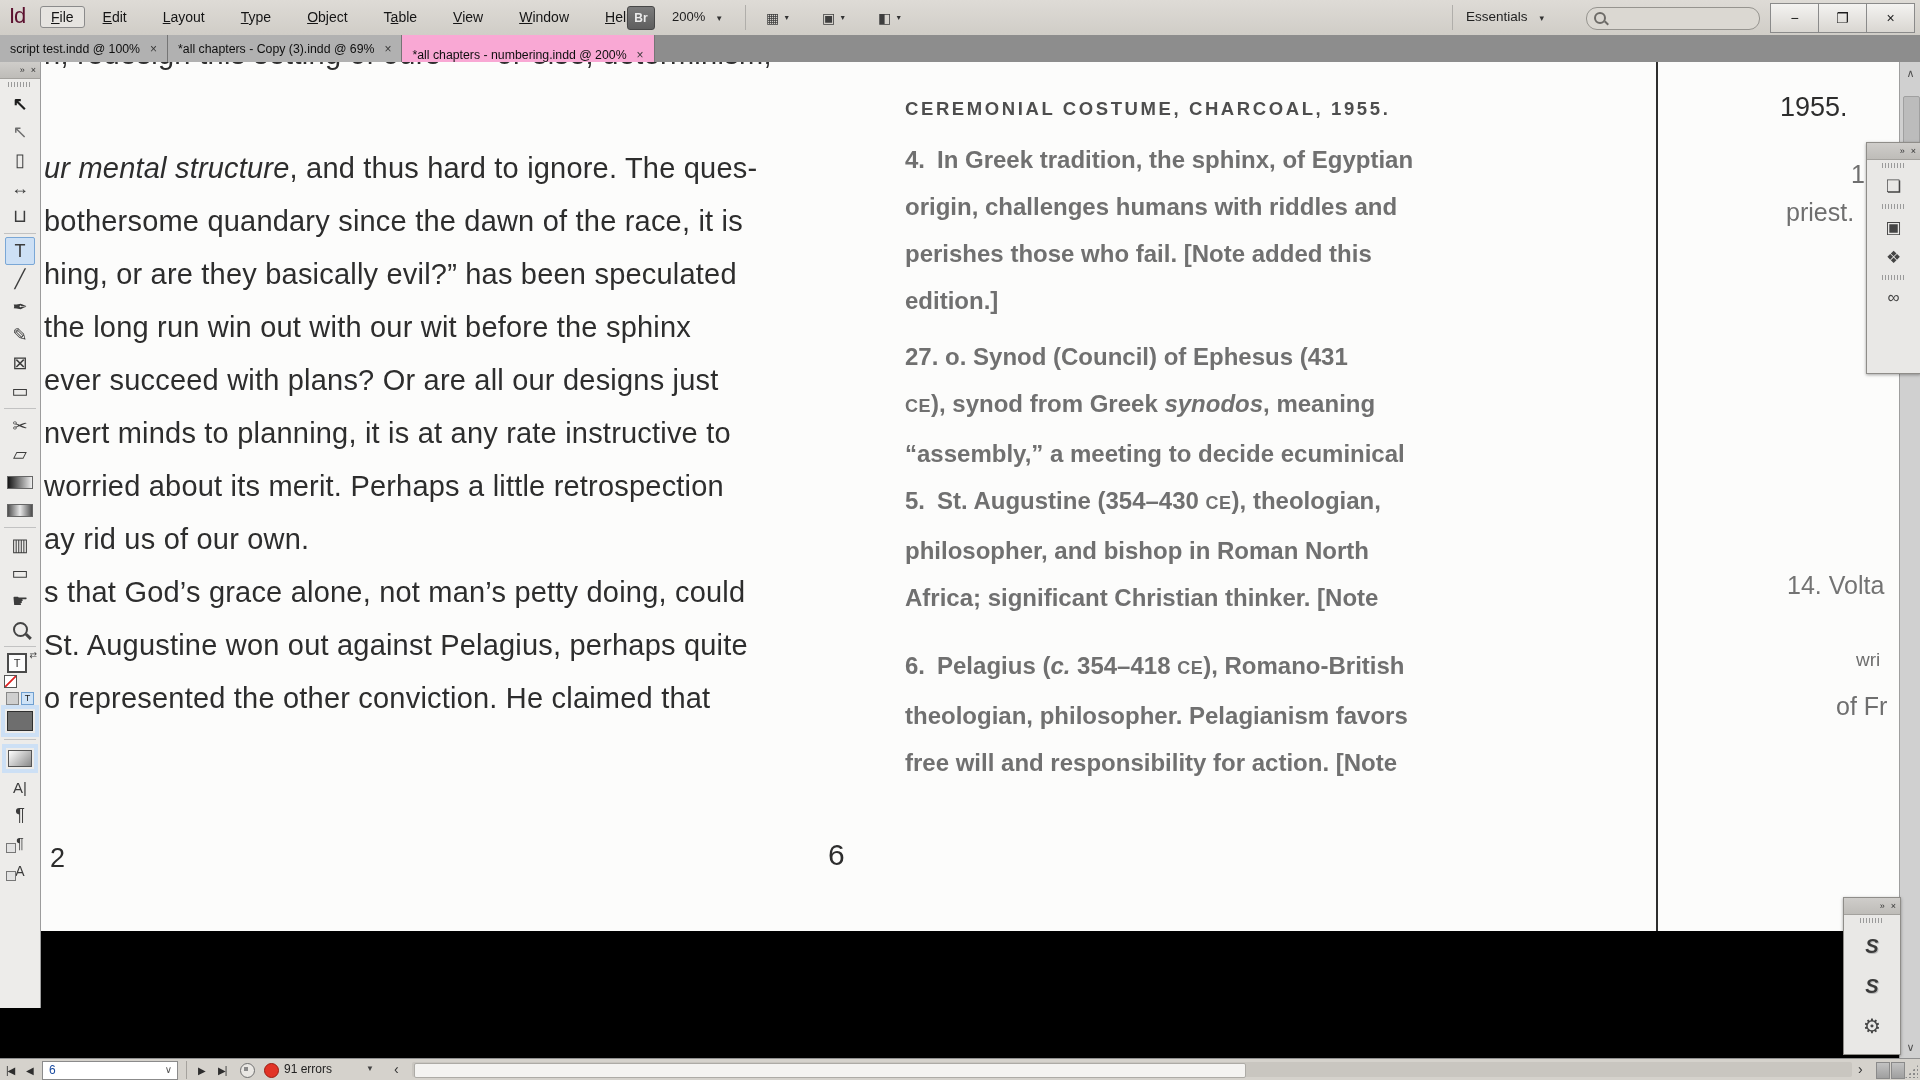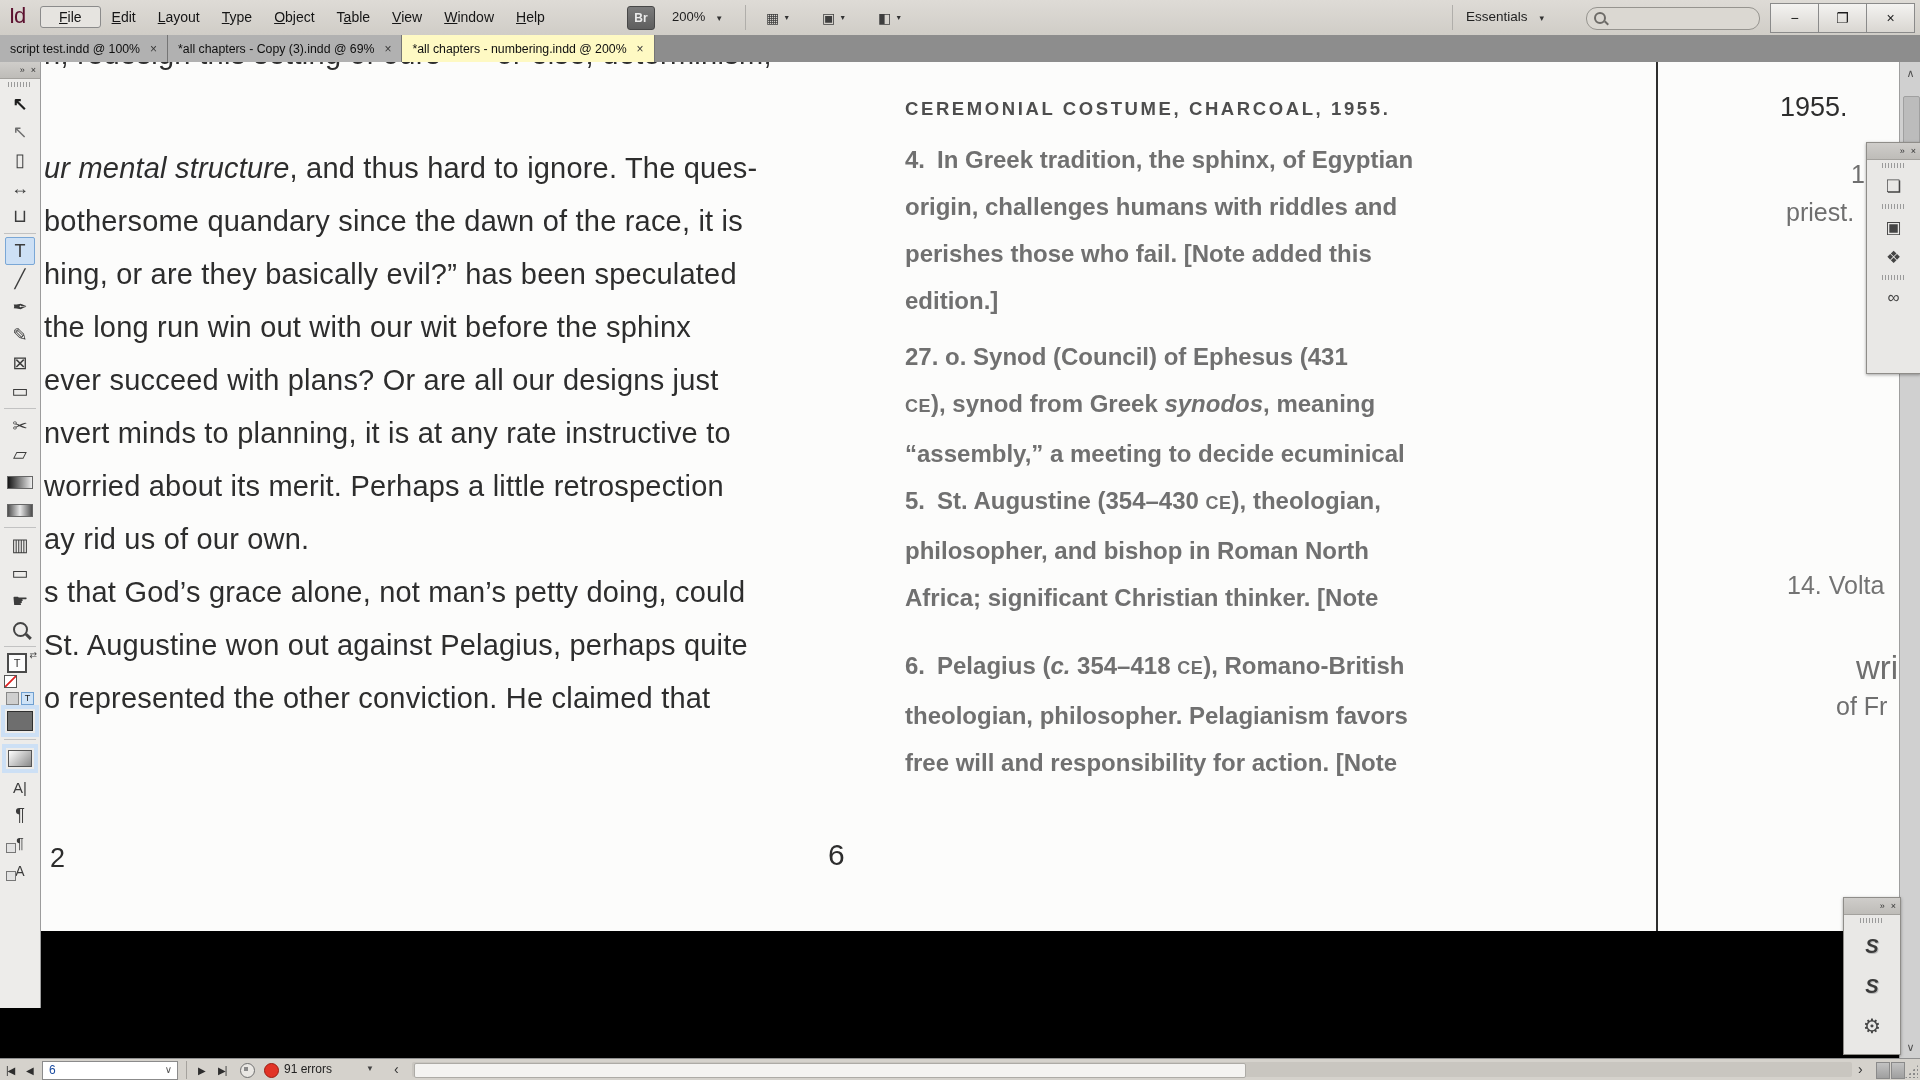--- a/index.html
+++ b/index.html
@@ -3,23 +3,23 @@
 <meta charset="utf-8">
 <style>
   html,body{margin:0;padding:0;background:#555;}
   #stage{position:relative;width:1920px;height:1080px;overflow:hidden;
          font-family:"Liberation Sans",sans-serif;background:#000;}
   
   .titlebar{position:absolute;left:0;top:0;width:1920px;height:35px;
     background:linear-gradient(#dedbd6,#d0cdc7);border-bottom:1px solid #a29f9a;z-index:40;}
   .logo{position:absolute;left:9px;top:3px;font-size:22px;font-weight:normal;color:#5c112f;letter-spacing:-1px;}
   .menubar{position:absolute;left:40px;top:6px;white-space:nowrap;}
-  .menu-item{display:inline-block;padding:3px 11px;font-size:14px;color:#151515;}
+  .menu-item{display:inline-block;padding:3px 18px;font-size:14px;color:#151515;}
   .menu-item u{text-decoration:underline;}
-  .menu-item.focused{border:1px solid #8b8b8b;border-radius:3px;background:#e6e4e0;padding:2px 18px;}
+  .menu-item.focused{border:1px solid #8b8b8b;border-radius:3px;background:#e6e4e0;padding:2px 10px;}
   .br-button{position:absolute;left:627px;top:6px;width:26px;height:22px;background:linear-gradient(#7b7b7b,#5e5e5e);
     border:1px solid #474747;border-radius:3px;color:#ececec;font-size:12px;font-weight:bold;
     display:flex;align-items:center;justify-content:center;}
   .zoom-control{position:absolute;left:672px;top:9px;font-size:13px;color:#1d1d1d;}
   .zoom-control .caret{font-size:8px;margin-left:10px;color:#333;}
   .tb-sep{position:absolute;top:5px;width:1px;height:25px;background:#b0aeaa;}
   .viewbtns{position:absolute;left:757px;top:6px;display:flex;gap:14px;}
   .viewbtn{width:42px;height:23px;display:flex;align-items:center;justify-content:center;gap:4px;
     font-size:14px;color:#3e3e3e;}
   .viewbtn .caret{font-size:7px;color:#333;}
@@ -30,21 +30,21 @@
   .search-icon{position:absolute;left:7px;top:4px;width:8px;height:8px;border:2px solid #6d6b67;border-radius:50%;}
   .search-icon::after{content:"";position:absolute;left:8px;top:8px;width:5px;height:2px;background:#6d6b67;transform:rotate(45deg);}
   .winbtns{position:absolute;left:1771px;top:3px;display:flex;}
   .wb{width:47px;height:28px;border:1px solid #8a8a8a;margin-left:-1px;
     background:linear-gradient(#f4f3f1,#d9d6d1);display:flex;align-items:center;justify-content:center;
     font-size:16px;color:#1c1c1c;}
   
   .tabbar{position:absolute;left:0;top:35px;width:1920px;height:27px;background:#8d8d8d;display:flex;z-index:40;}
   .tab{height:27px;display:flex;align-items:center;gap:10px;padding:0 10px;background:#b1b1b1;
     border-right:1px solid #757575;font-size:12.3px;color:#0f0f0f;white-space:nowrap;}
-  .tab.active{background:#fef9c3;}
+  .tab.active{background:#f9a8d4;align-items:flex-end;}
   .tab-close{font-size:12px;color:#3a3a3a;}
   
   .pages{position:absolute;left:0;top:62px;width:1899px;height:869px;background:#fcfcfb;}
   .divider{position:absolute;left:1656px;top:62px;width:2px;height:869px;background:#2e2e2e;}
   .pasteboard{position:absolute;left:0;top:931px;width:1899px;height:127px;background:#000;}
   
   .clip-line{position:absolute;left:44px;top:62px;width:860px;height:17px;overflow:hidden;}
   .clip-line .inner{margin-top:-33px;font-size:29px;line-height:50px;color:#2d2d2d;letter-spacing:.3px;white-space:nowrap;}
   .left-col{position:absolute;left:44px;top:142px;width:845px;font-size:29px;line-height:53px;
     color:#2d2d2d;letter-spacing:.2px;}
@@ -57,21 +57,21 @@
   .note.n27{margin-bottom:0;}
   .note.n5{margin-bottom:21px;}
   .note .tline{white-space:nowrap;}
   .folio-partial{position:absolute;left:50px;top:843px;font-size:27px;color:#2d2d2d;}
   .page-number{position:absolute;left:828px;top:838px;font-size:30px;color:#2d2d2d;}
   .rp{position:absolute;white-space:nowrap;}
   .rp-year{left:1780px;top:92px;font-size:27px;color:#2d2d2d;}
   .rp-digit{left:1851px;top:160px;font-size:25px;color:#6f6f6f;}
   .rp-priest{left:1786px;top:198px;font-size:25px;color:#6f6f6f;}
   .rp-volta{left:1787px;top:571px;font-size:25px;color:#737373;}
-  .rp-wri{left:1856px;top:649px;font-size:33px;color:#6f6f6f;}
+  .rp-wri{left:1856px;top:649px;font-size:19px;color:#6f6f6f;}
   .rp-offr{left:1836px;top:692px;font-size:25px;color:#6f6f6f;}
   
   .toolpanel{position:absolute;left:0;top:62px;width:40px;height:946px;background:#edecea;
     border-right:1px solid #9c9c9c;z-index:20;}
   .panel-head{height:16px;background:linear-gradient(#cfcdca,#bebcb8);border-bottom:1px solid #a3a19d;
     display:flex;align-items:center;justify-content:flex-end;gap:6px;padding:0 4px;font-size:9px;color:#333;}
   .grip{height:5px;width:24px;margin:3px auto;
     background:repeating-linear-gradient(90deg,#9a9a9a 0 1px,transparent 1px 3px);}
   .tool{height:28px;display:flex;align-items:center;justify-content:center;font-size:18px;color:#3c3c3c;}
   .tool.bold{font-weight:bold;color:#1e1e1e;}

